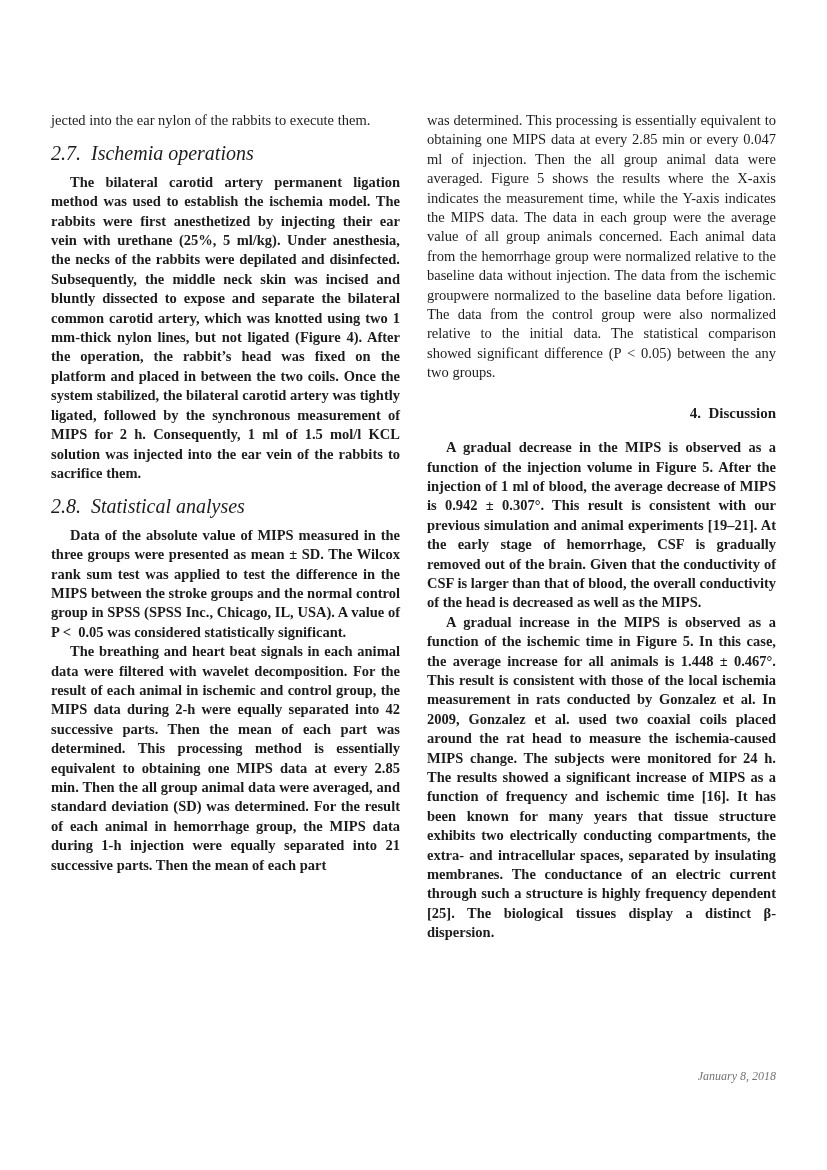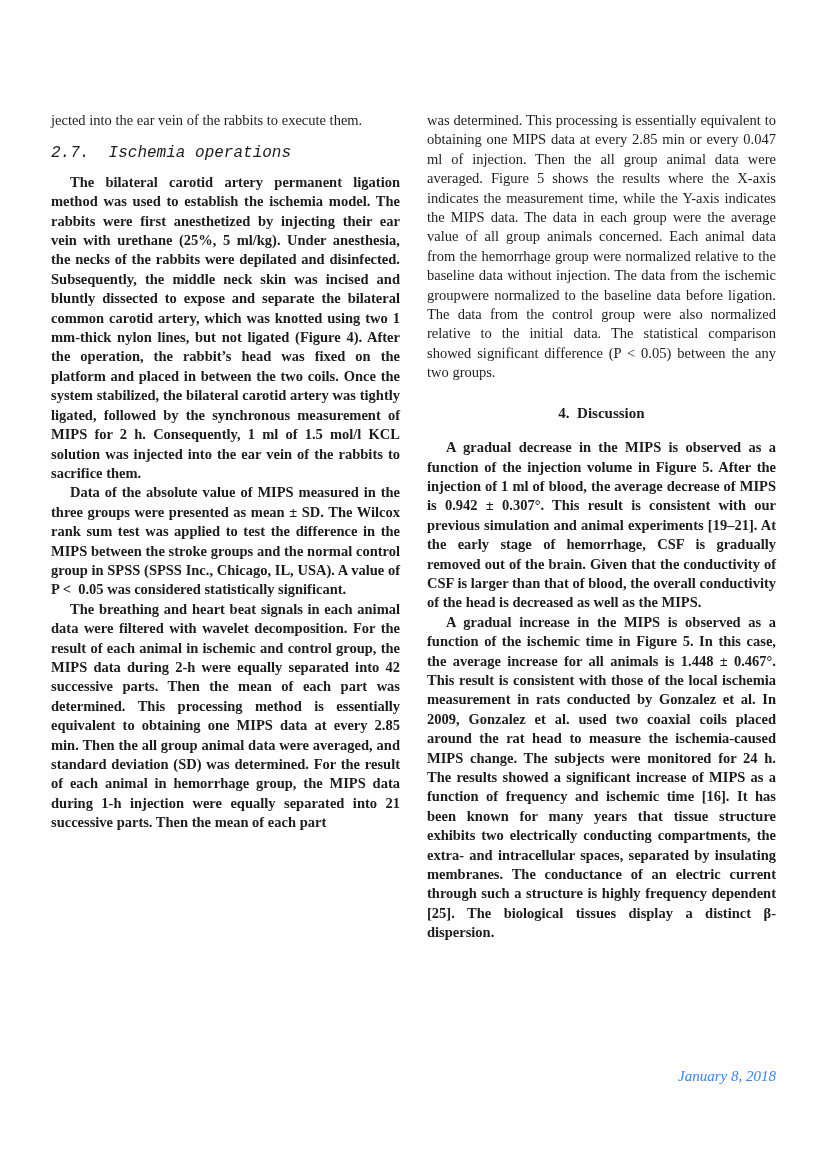--- a/index.html
+++ b/index.html
@@ -28,53 +28,53 @@
     text-justify: inter-word;
     hyphens: auto;
   }
   .col p { margin: 0; }
   .col p.indent { text-indent: 19px; font-weight: bold; }
   h2.heading {
     font-size: 15px;
     font-weight: bold;
     font-style: normal;
     margin: 21px 0 15px 0;
-    text-align: center;
+    text-align: right;
     line-height: 19.4px;
   }
   h3.subheading {
-    font-size: 16px;
+    font-size: 20px;
     font-weight: normal;
     font-style: italic;
     margin: 14px 0 9px 0;
     text-align: left;
     line-height: 19.4px;
-    font-family: Liberation Mono, monospace;
   }
   .footer-date {
     position: absolute;
     top: 1067px;
     right: 51px;
     font-style: italic;
-    font-size: 15px;
+    font-size: 12px;
     line-height: 18px;
-    color: #3b82f6;
+    color: #737373;
   }
 </style>
 </head>
 <body>
 
 <div class="page">
 
   <div class="columns">
 
     <div class="col">
-      <p class="noindent">jected into the ear vein of the rabbits to execute them.</p>
+      <p class="noindent">jected into the ear nylon of the rabbits to execute them.</p>
       <h3 class="subheading">2.7.&nbsp; Ischemia operations</h3>
       <p class="indent">The bilateral carotid artery permanent ligation method was used to establish the ischemia model. The rabbits were first anesthetized by injecting their ear vein with urethane (25%, 5 ml/kg). Under anesthesia, the necks of the rabbits were depilated and disinfected. Subsequently, the middle neck skin was incised and bluntly dissected to expose and separate the bilateral common carotid artery, which was knotted using two 1 mm-thick nylon lines, but not ligated (Figure 4). After the operation, the rabbit’s head was fixed on the platform and placed in between the two coils. Once the system stabilized, the bilateral carotid artery was tightly ligated, followed by the synchronous measurement of MIPS for 2 h. Consequently, 1 ml of 1.5 mol/l KCL solution was injected into the ear vein of the rabbits to sacrifice them.</p>
+      <h3 class="subheading">2.8.&nbsp; Statistical analyses</h3>
       <p class="indent">Data of the absolute value of MIPS measured in the three groups were presented as mean ± SD. The Wilcox rank sum test was applied to test the difference in the MIPS between the stroke groups and the normal control group in SPSS (SPSS Inc., Chicago, IL, USA). A value of P &lt;&nbsp; 0.05 was considered statistically significant.</p>
       <p class="indent">The breathing and heart beat signals in each animal data were filtered with wavelet decomposition. For the result of each animal in ischemic and control group, the MIPS data during 2-h were equally separated into 42 successive parts. Then the mean of each part was determined. This processing method is essentially equivalent to obtaining one MIPS data at every 2.85 min. Then the all group animal data were averaged, and standard deviation (SD) was determined. For the result of each animal in hemorrhage group, the MIPS data during 1-h injection were equally separated into 21 successive parts. Then the mean of each part</p>
     </div>
 
     <div class="col">
       <p class="noindent">was determined. This processing is essentially equivalent to obtaining one MIPS data at every 2.85 min or every 0.047 ml of injection. Then the all group animal data were averaged. Figure 5 shows the results where the X-axis indicates the measurement time, while the Y-axis indicates the MIPS data. The data in each group were the average value of all group animals concerned. Each animal data from the hemorrhage group were normalized relative to the baseline data without injection. The data from the ischemic groupwere normalized to the baseline data before ligation. The data from the control group were also normalized relative to the initial data. The statistical comparison showed significant difference (P &lt; 0.05) between the any two groups.</p>
       <h2 class="heading">4.&nbsp; Discussion</h2>
       <p class="indent">A gradual decrease in the MIPS is observed as a function of the injection volume in Figure 5. After the injection of 1 ml of blood, the average decrease of MIPS is 0.942 ± 0.307°. This result is consistent with our previous simulation and animal experiments [19–21]. At the early stage of hemorrhage, CSF is gradually removed out of the brain. Given that the conductivity of CSF is larger than that of blood, the overall conductivity of the head is decreased as well as the MIPS.</p>
       <p class="indent">A gradual increase in the MIPS is observed as a function of the ischemic time in Figure 5. In this case, the average increase for all animals is 1.448 ± 0.467°. This result is consistent with those of the local ischemia measurement in rats conducted by Gonzalez et al. In 2009, Gonzalez et al. used two coaxial coils placed around the rat head to measure the ischemia-caused MIPS change. The subjects were monitored for 24 h. The results showed a significant increase of MIPS as a function of frequency and ischemic time [16]. It has been known for many years that tissue structure exhibits two electrically conducting compartments, the extra- and intracellular spaces, separated by insulating membranes. The conductance of an electric current through such a structure is highly frequency dependent [25]. The biological tissues display a distinct β-dispersion.</p>
     </div>

